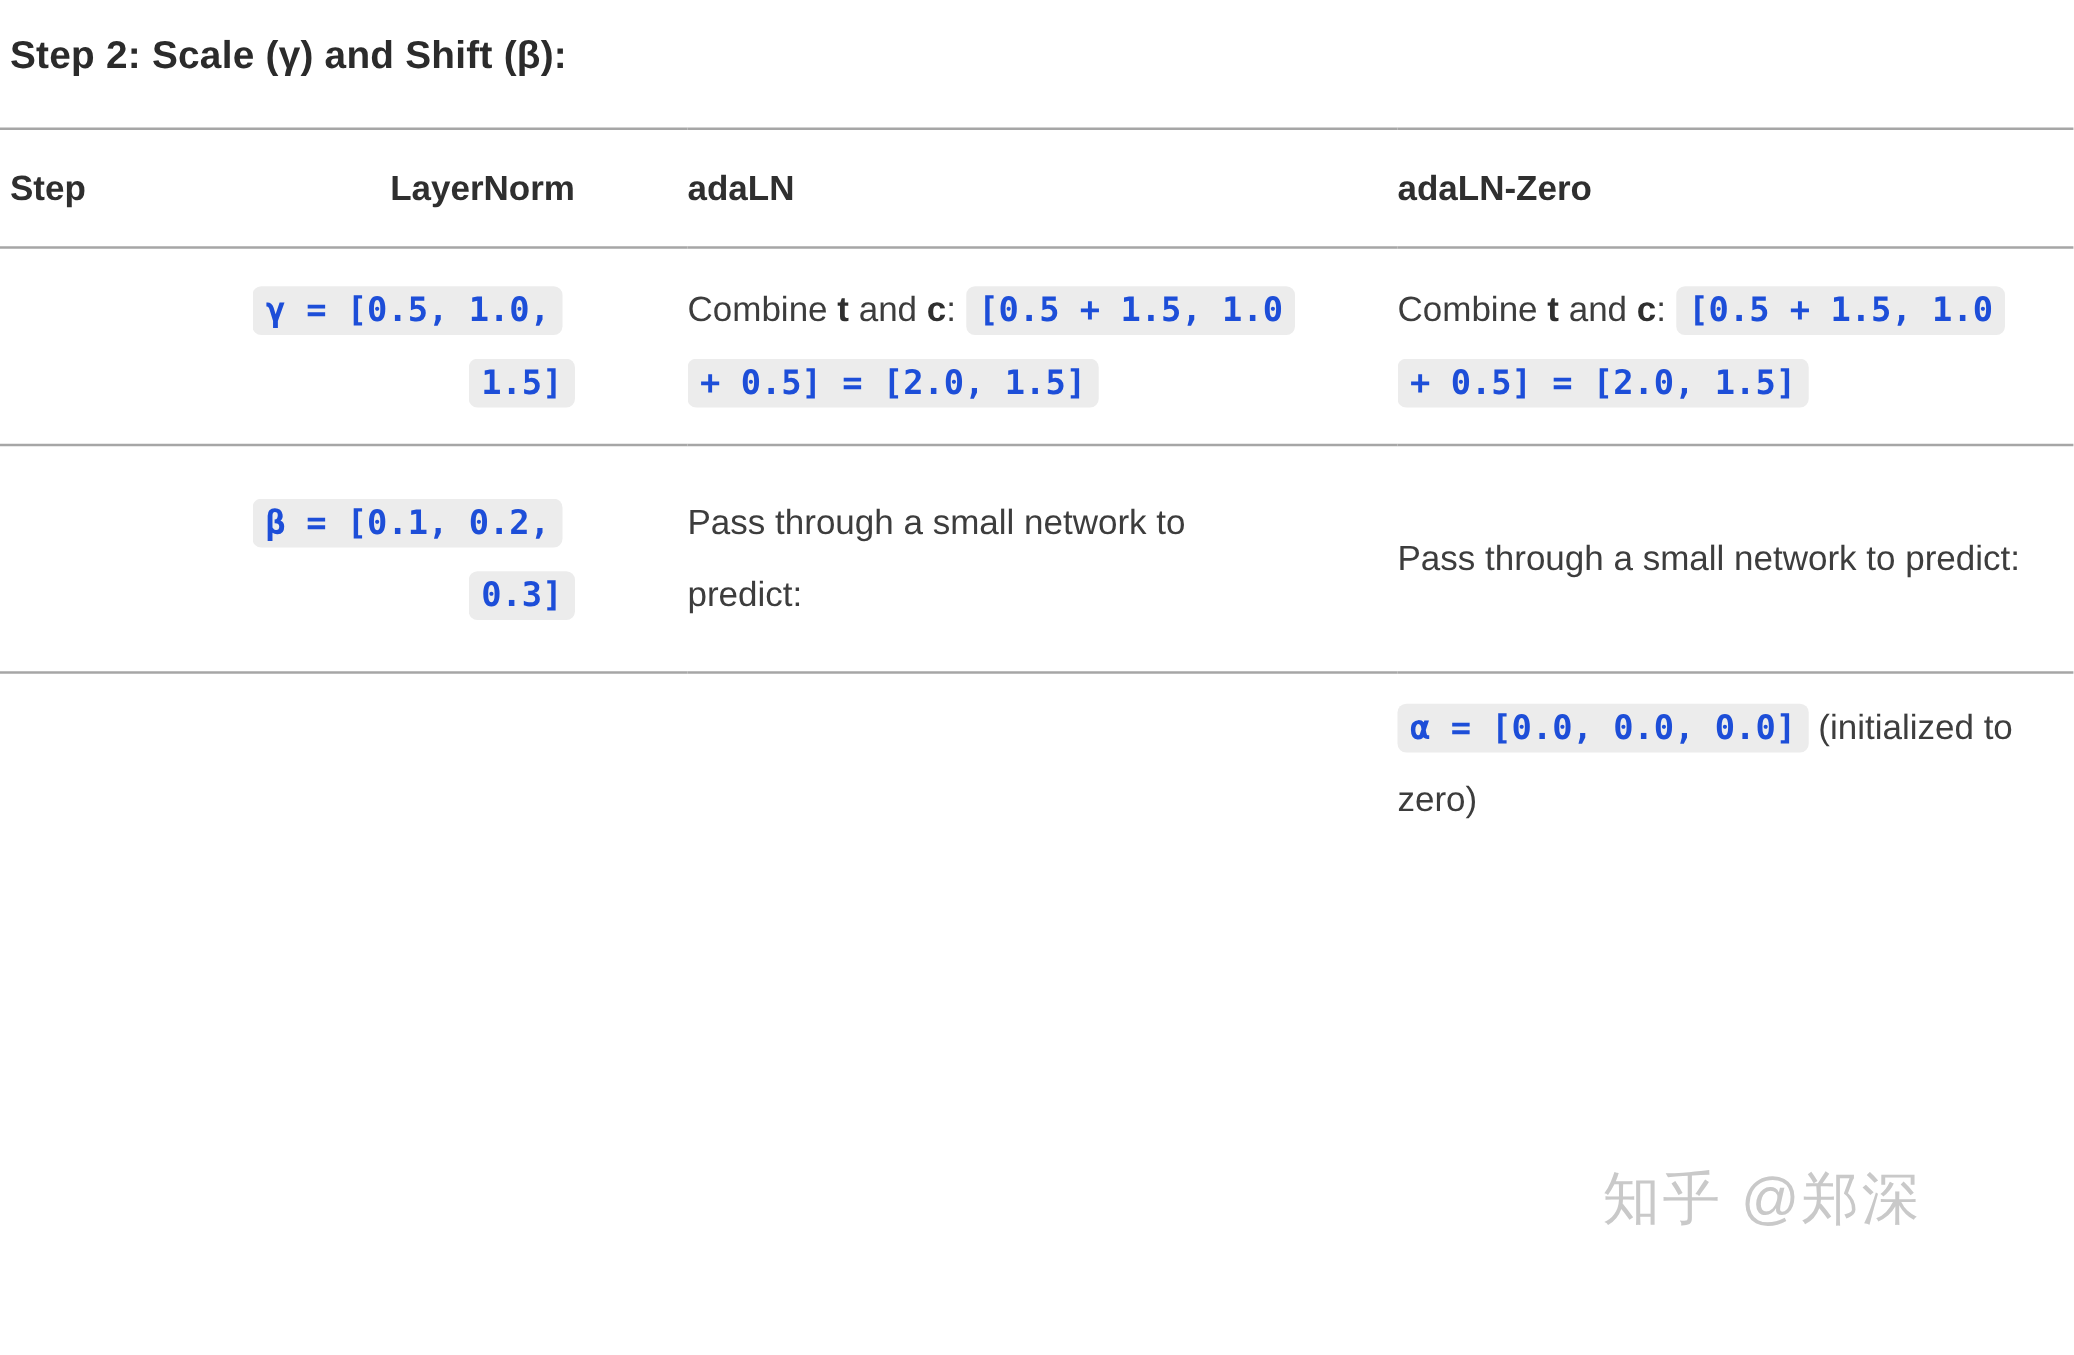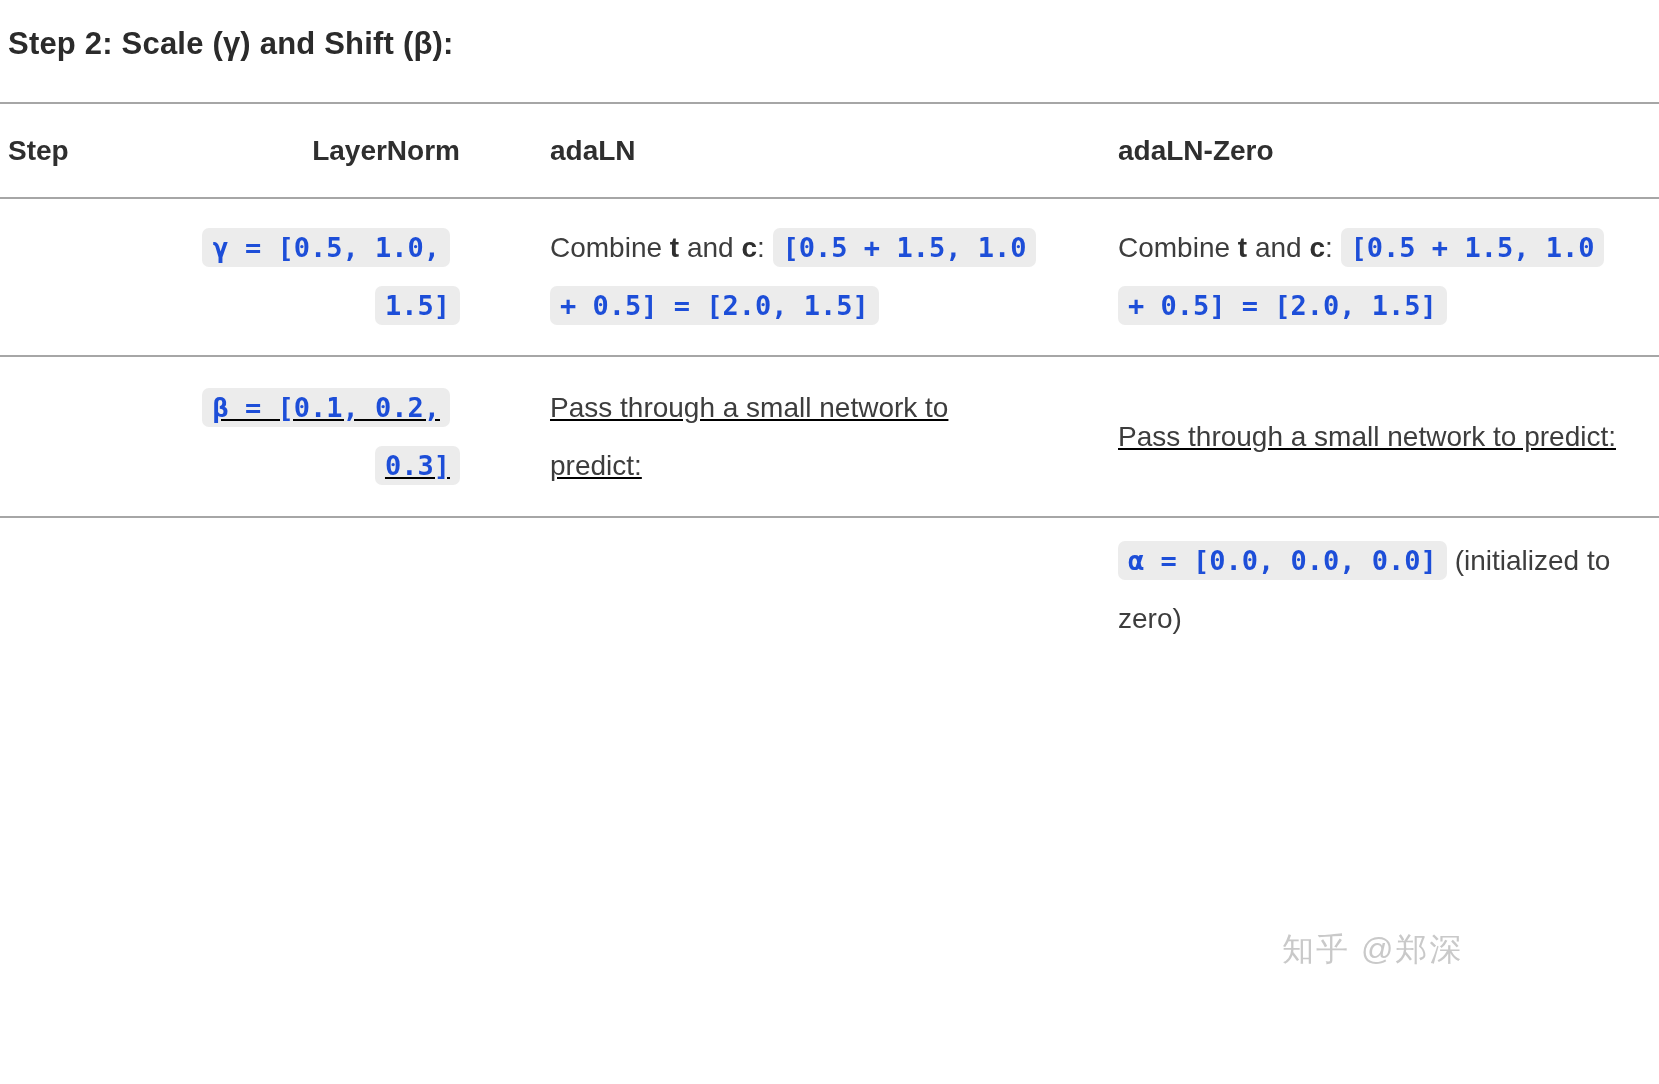--- a/index.html
+++ b/index.html
@@ -40,21 +40,21 @@
     line-height: 2.07;
   }
   td.cell-step, th.cell-step { padding-left: 8px; padding-right: 60px; }
   td.cell-ln,   th.cell-ln   { padding-right: 90px; text-align: right; }
   td.cell-ada,  th.cell-ada  { padding-right: 75px; }
   td.cell-adaz, th.cell-adaz { padding-right: 40px; }
   tr { border-bottom: 2px solid #a6a6a6; }
   tr.r-head { height: 95px; }
   tr.r1 { height: 221px; }
   tr.r2 { height: 158px; }
-  tr.r3 { height: 161px; text-decoration: underline; }
+  tr.r3 { height: 182px; }
   tr.r4 { height: 96px; }
   tr.r5 { height: 97px; }
   tr.r6 { height: 145px; border-bottom: none; }
   thead th, .row-head {
     font-weight: bold;
     color: #2f2f2f;
   }
   .chip {
     font-family: "DejaVu Sans Mono", monospace;
     font-weight: bold;
@@ -65,21 +65,21 @@
     border-radius: 7px;
     -webkit-box-decoration-break: clone;
     box-decoration-break: clone;
   }
   .b { font-weight: bold; color: #2f2f2f; }
   .watermark {
     position: absolute;
     left: 1282px;
     top: 928px;
     z-index: 3;
-    font-size: 32px;
+    font-size: 46px;
     color: #c9c9c9;
     letter-spacing: 2px;
     white-space: nowrap;
     text-shadow:
       2px 2px 0 #ffffff, -2px -2px 0 #ffffff,
       2px -2px 0 #ffffff, -2px 2px 0 #ffffff,
       0 2px 0 #ffffff, 0 -2px 0 #ffffff,
       2px 0 0 #ffffff, -2px 0 0 #ffffff;
   }
 </style>

